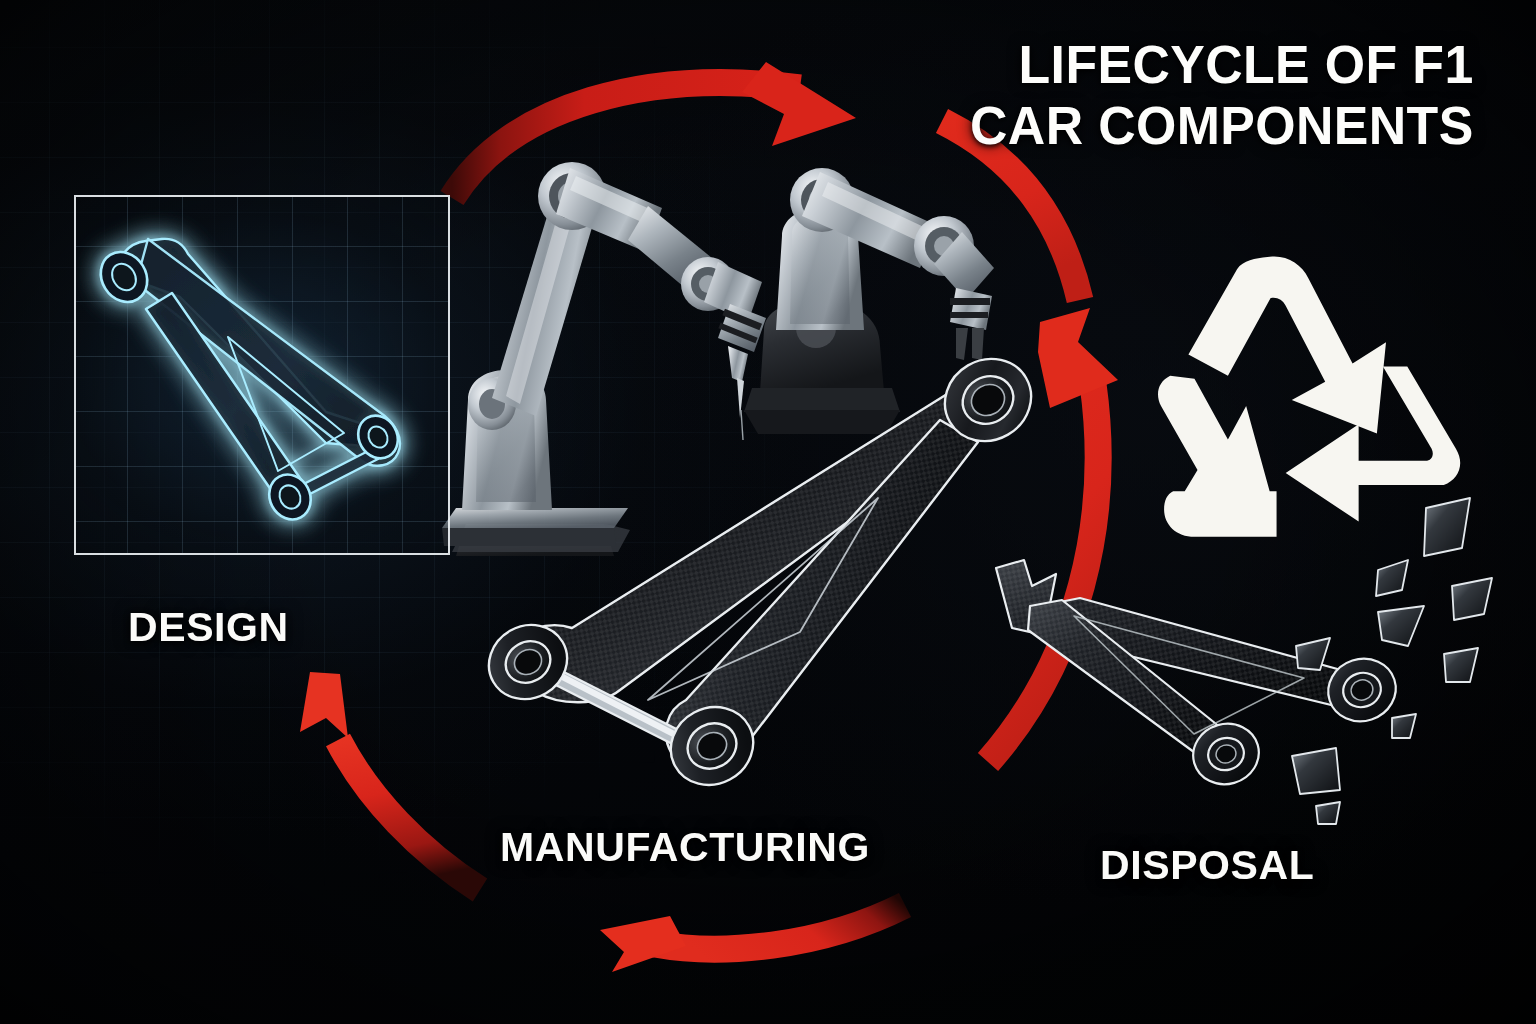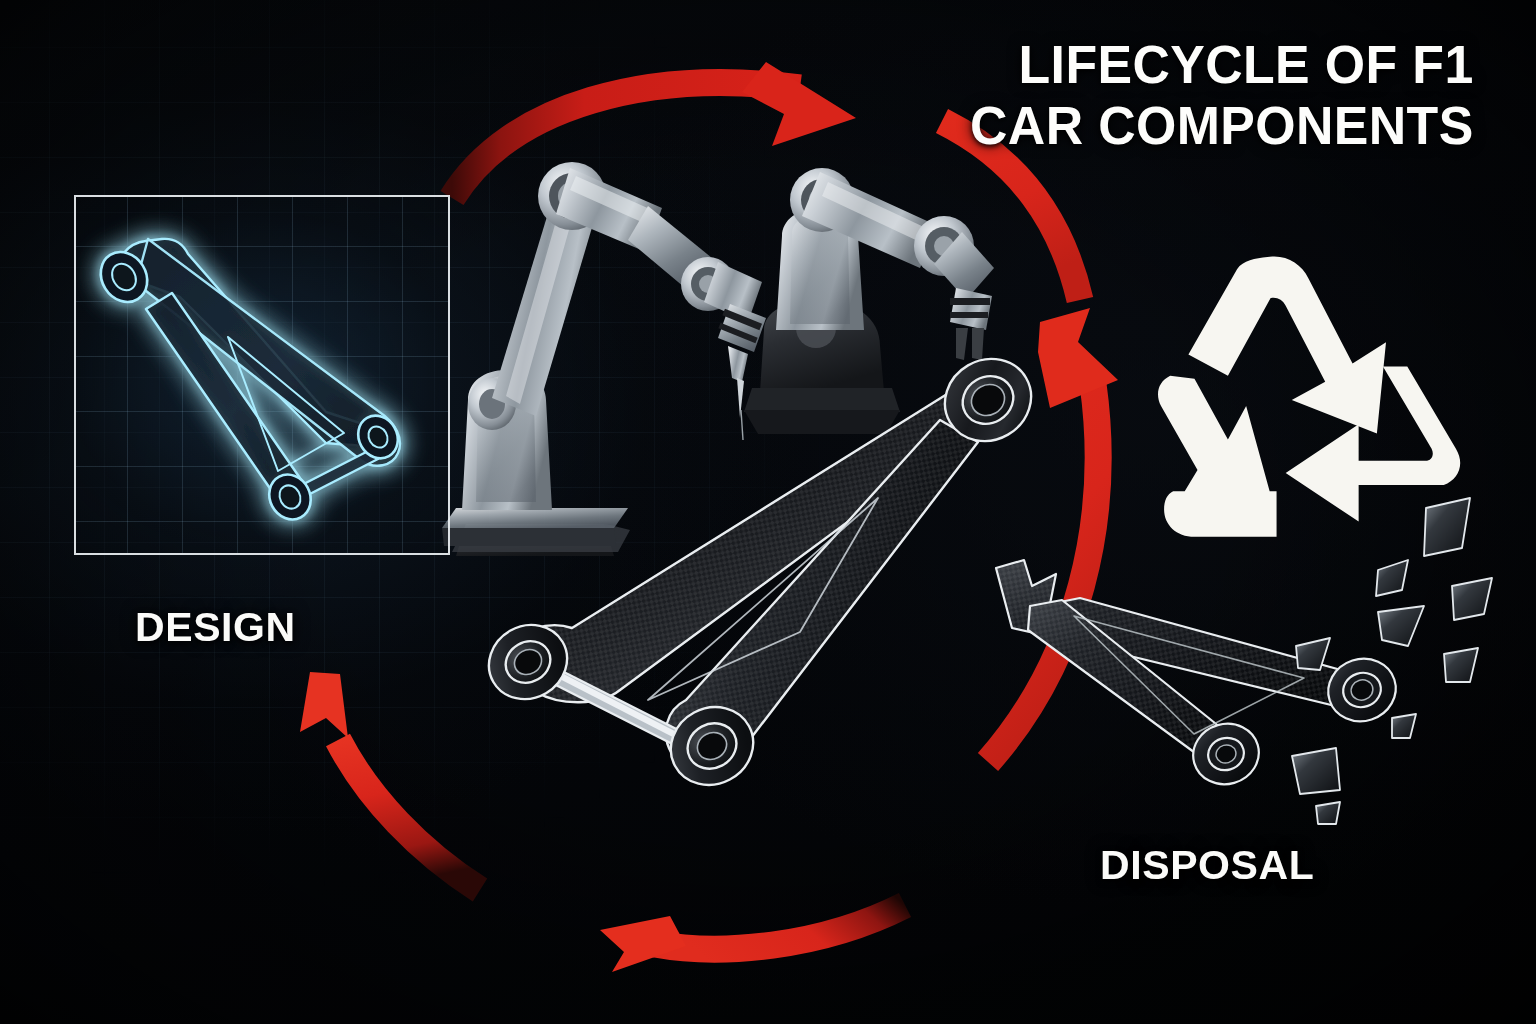--- a/index.html
+++ b/index.html
@@ -71,21 +71,21 @@
     position:absolute;
     color:#fbfbf9;
     font-size:41px;
     font-weight:bold;
     letter-spacing:0.6px;
     text-transform:uppercase;
     white-space:nowrap;
     text-shadow:0 0 16px rgba(0,0,0,0.95), 0 2px 6px rgba(0,0,0,0.9);
     z-index:40;
   }
-  #label-design       { left:135px;  top:604px; }
+  #label-design       { left:128px;  top:604px; }
   #label-manufacturing{ left:500px;  top:824px; }
   #label-disposal     { left:1100px; top:842px; }
 
   
   #design-panel {
     position:absolute;
     left:74px; top:195px;
     width:376px; height:360px;
     border:2px solid rgba(242,246,250,0.9);
     background:
@@ -452,15 +452,16 @@
   </svg>
 
   <div class="bg-vignette"></div>
 
   <div id="title">
     <span class="tline">LIFECYCLE OF F1</span>
     <span class="tline">CAR COMPONENTS</span>
   </div>
 
   <div class="stage-label" id="label-design">DESIGN</div>
+  <div class="stage-label" id="label-manufacturing">MANUFACTURING</div>
   <div class="stage-label" id="label-disposal">DISPOSAL</div>
 
 </div>
 
 </body></html>

